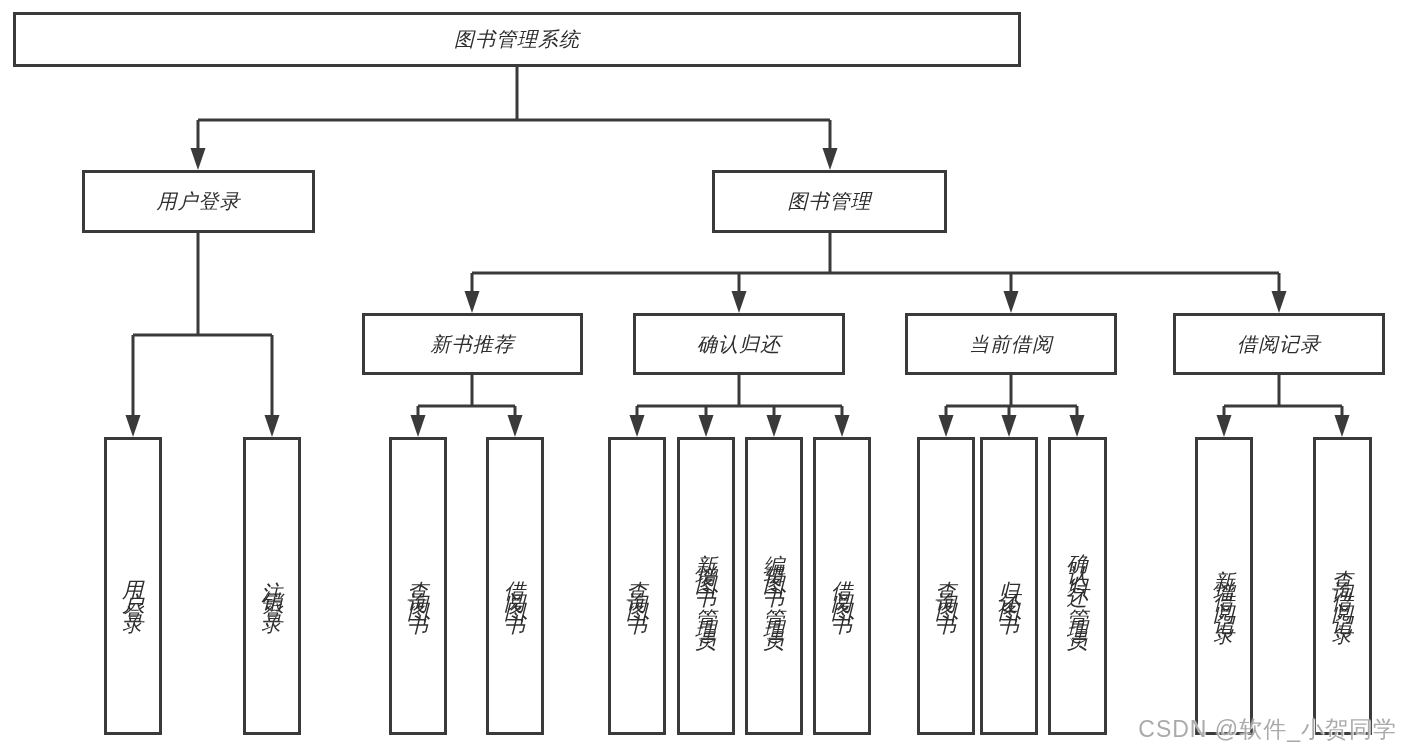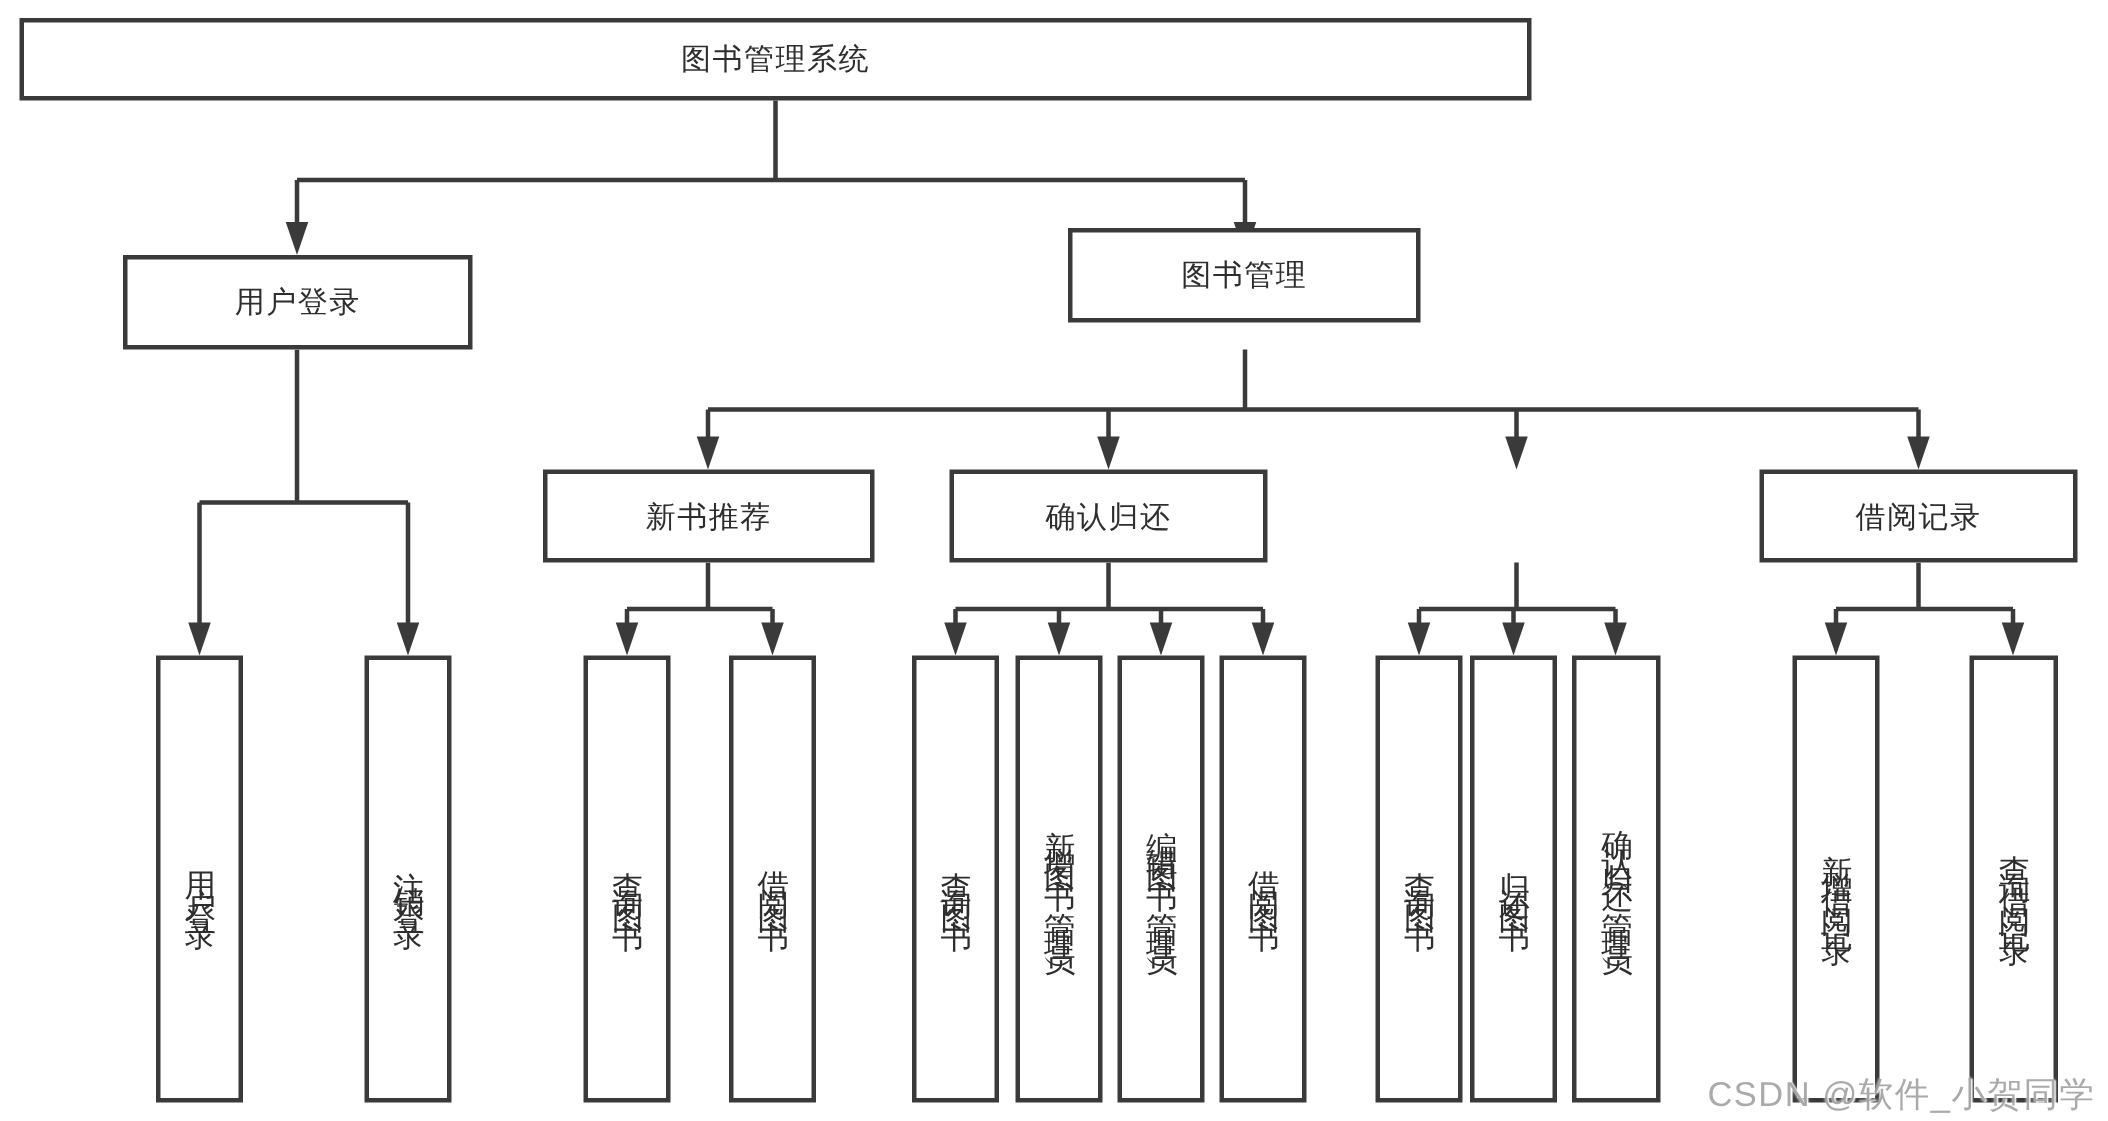--- a/index.html
+++ b/index.html
@@ -19,20 +19,21 @@
   }
   .node {
     position: absolute;
     box-sizing: border-box;
     border: 3px solid #3a3a3a;
     background: #ffffff;
     display: flex;
     align-items: center;
     justify-content: center;
     color: #2e2e2e;
+    font-style: italic;
   }
   .hbox { font-size: 20px; letter-spacing: 1px; }
   .vbox {
     top: 437px;
     width: 58px;
     height: 298px;
     font-size: 21px;
   }
   .vbox .vtext {
     writing-mode: vertical-rl;
@@ -110,29 +111,32 @@
     </g>
   </svg>
 
   <div class="node hbox" style="left:13px; top:12px; width:1008px; height:55px;">
     <span>图书管理系统</span>
   </div>
 
   <div class="node hbox" style="left:82px; top:170px; width:233px; height:63px;">
     <span>用户登录</span>
   </div>
-  <div class="node hbox" style="left:712px; top:152px; width:235px; height:63px;">
+  <div class="node hbox" style="left:712px; top:170px; width:235px; height:63px;">
     <span>图书管理</span>
   </div>
 
   <div class="node hbox" style="left:362px; top:313px; width:221px; height:62px;text-align:center;">
     <span>新书推荐</span>
   </div>
   <div class="node hbox" style="left:633px; top:313px; width:212px; height:62px;">
     <span>确认归还</span>
+  </div>
+  <div class="node hbox" style="left:905px; top:313px; width:212px; height:62px;">
+    <span>当前借阅</span>
   </div>
   <div class="node hbox" style="left:1173px; top:313px; width:212px; height:62px;text-align:right;">
     <span>借阅记录</span>
   </div>
 
   <div class="node vbox" style="left:104px;">
     <span class="vtext">用户登录</span>
   </div>
   <div class="node vbox" style="left:243px;">
     <span class="vtext">注销登录</span>

